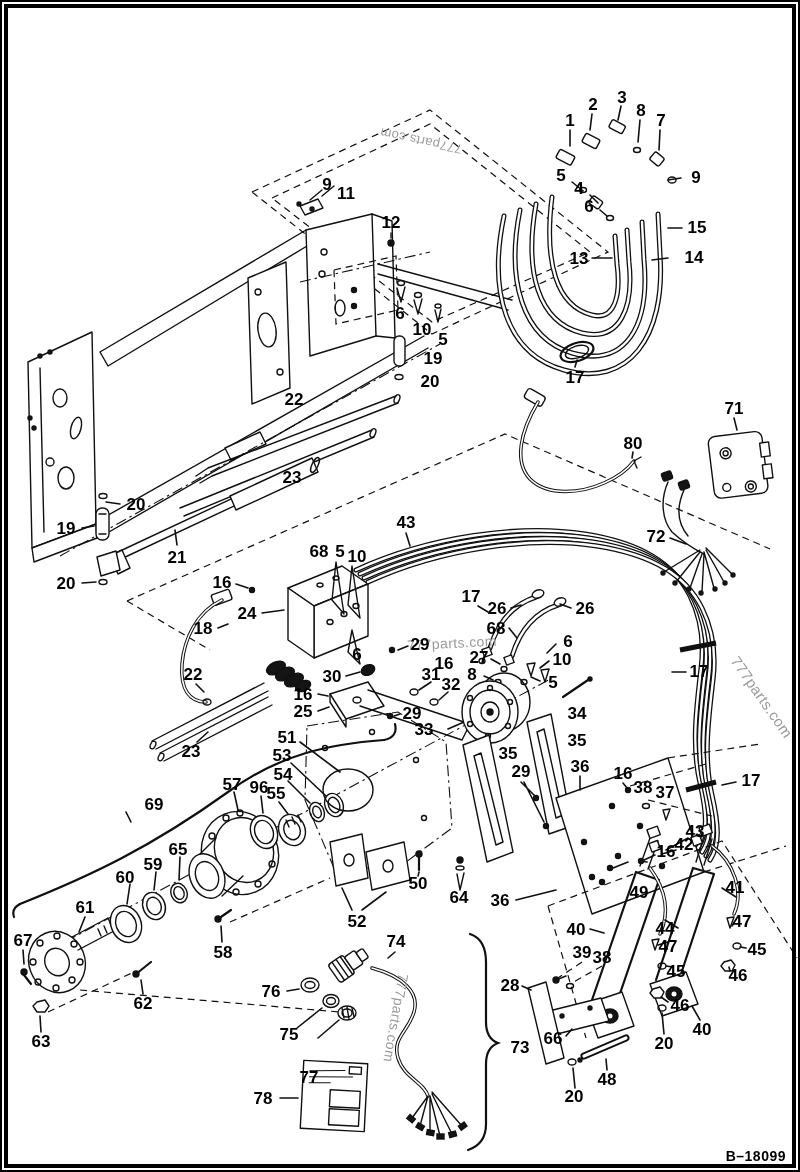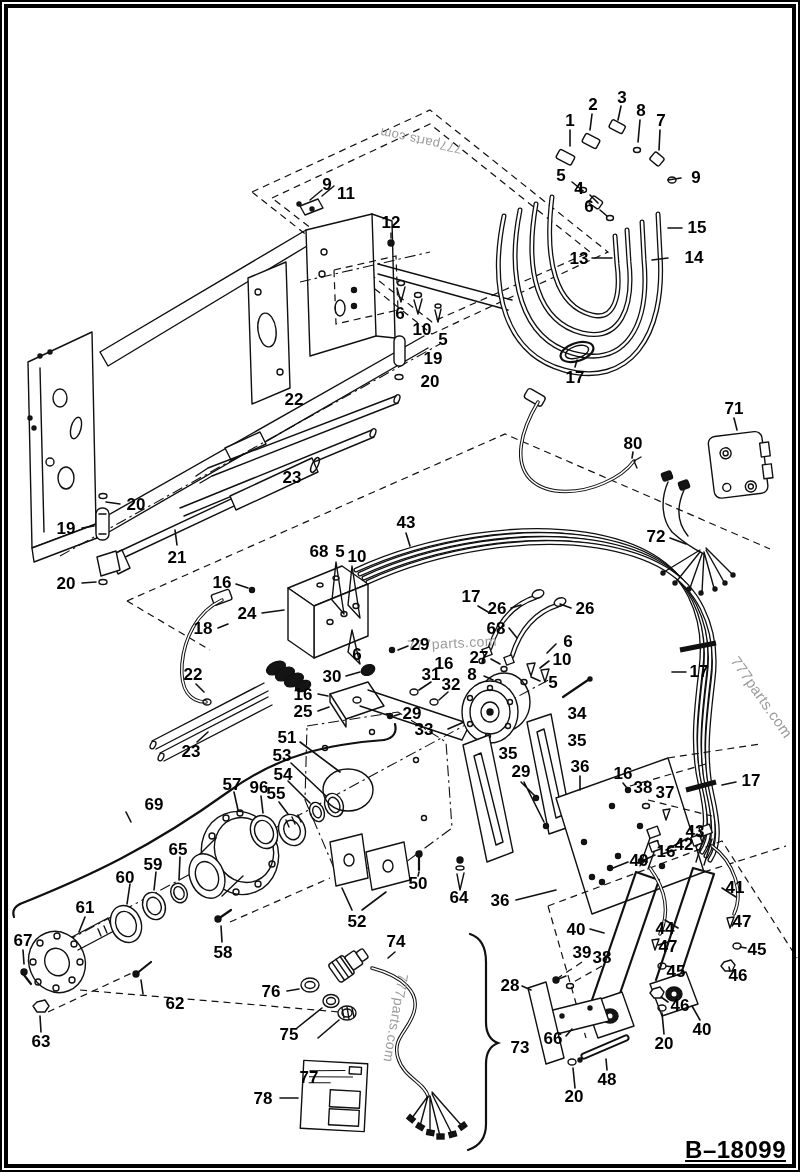--- a/index.html
+++ b/index.html
@@ -5,22 +5,22 @@
   html,body{margin:0;padding:0;background:#e8e8e8;}
   #stage{position:relative;width:800px;height:1172px;background:#fff;overflow:hidden;
          font-family:"Liberation Sans",sans-serif;}
   .frame-outer{position:absolute;inset:0;border:2px solid #000;pointer-events:none;z-index:40;}
   .frame-inner{position:absolute;inset:4px;border:4px solid #000;pointer-events:none;z-index:40;}
   #art{position:absolute;left:0;top:0;z-index:1;}
   .callout{position:absolute;transform:translate(-50%,-50%);font-weight:bold;font-size:17px;
            line-height:1;color:#000;z-index:20;white-space:nowrap;}
   .watermark{position:absolute;color:#9b9b9b;font-size:14px;letter-spacing:.4px;z-index:5;
              white-space:nowrap;}
-  #figure-code{position:absolute;right:14px;bottom:8px;font-size:24px;font-weight:600;
-               letter-spacing:.5px;color:#000;z-index:30;text-decoration:underline;}
+  #figure-code{position:absolute;right:14px;bottom:8px;font-size:14px;font-weight:600;
+               letter-spacing:.5px;color:#000;z-index:30;}
   
   .s  {stroke:#101010;stroke-width:1.4;fill:none;stroke-linecap:round;stroke-linejoin:round;}
   .s2 {stroke:#101010;stroke-width:2.2;fill:none;stroke-linecap:round;}
   .sf {stroke:#101010;stroke-width:1.4;fill:#fff;stroke-linejoin:round;}
   .sk {stroke:#101010;stroke-width:1.4;fill:#141414;}
   .d  {stroke:#101010;stroke-width:1.2;fill:none;stroke-dasharray:7 5;}
   .dd {stroke:#101010;stroke-width:1.1;fill:none;stroke-dasharray:11 4 2.5 4;}
   .h5 {stroke:#101010;stroke-width:5;fill:none;stroke-linecap:round;}
   .h2 {stroke:#fff;stroke-width:2.4;fill:none;stroke-linecap:round;}
   .h35{stroke:#101010;stroke-width:3.5;fill:none;stroke-linecap:round;}
@@ -519,36 +519,36 @@
     <div class="callout" style="left: 699px; top: 671px;">17</div>
     <div class="callout" style="left: 751px; top: 780px;">17</div>
     <div class="callout" style="left: 577px; top: 713px;">34</div>
     <div class="callout" style="left: 577px; top: 740px;">35</div>
     <div class="callout" style="left: 508px; top: 753px;">35</div>
     <div class="callout" style="left: 521px; top: 771px;">29</div>
     <div class="callout" style="left: 580px; top: 766px;">36</div>
     <div class="callout" style="left: 623px; top: 773px;">16</div>
     <div class="callout" style="left: 643px; top: 787px;">38</div>
     <div class="callout" style="left: 665px; top: 792px;">37</div>
-    <div class="callout" style="left: 639px; top: 860px; text-align: right;">49</div>
+    <div class="callout" style="left: 639px; top: 892px; text-align: right;">49</div>
     <div class="callout" style="left: 500px; top: 900px;">36</div>
     <div class="callout" style="left: 459px; top: 897px;">64</div>
     <div class="callout" style="left: 121px; top: 804px; margin-left: 33px;">69</div>
     <div class="callout" style="left: 232px; top: 784px;">57</div>
     <div class="callout" style="left: 282px; top: 755px;">53</div>
     <div class="callout" style="left: 283px; top: 774px;">54</div>
     <div class="callout" style="left: 259px; top: 787px;">96</div>
     <div class="callout" style="left: 276px; top: 793px;">55</div>
     <div class="callout" style="left: 178px; top: 849px;">65</div>
     <div class="callout" style="left: 153px; top: 864px;">59</div>
     <div class="callout" style="left: 125px; top: 877px;">60</div>
     <div class="callout" style="left: 85px; top: 907px;">61</div>
     <div class="callout" style="left: 23px; top: 940px;">67</div>
     <div class="callout" style="left: 223px; top: 952px;">58</div>
-    <div class="callout" style="left: 143px; top: 1003px; margin-left: 32px;">62</div>
+    <div class="callout" style="left: 143px; top: 1003px;">62</div>
     <div class="callout" style="left: 41px; top: 1041px;">63</div>
     <div class="callout" style="left: 287px; top: 737px;">51</div>
     <div class="callout" style="left: 357px; top: 921px; text-align: center;">52</div>
     <div class="callout" style="left: 418px; top: 883px;">50</div>
     <div class="callout" style="left: 666px; top: 851px;">16</div>
     <div class="callout" style="left: 684px; top: 844px;">42</div>
     <div class="callout" style="left: 695px; top: 831px;">43</div>
     <div class="callout" style="left: 735px; top: 887px;">41</div>
     <div class="callout" style="left: 576px; top: 929px;">40</div>
     <div class="callout" style="left: 582px; top: 952px;">39</div>

